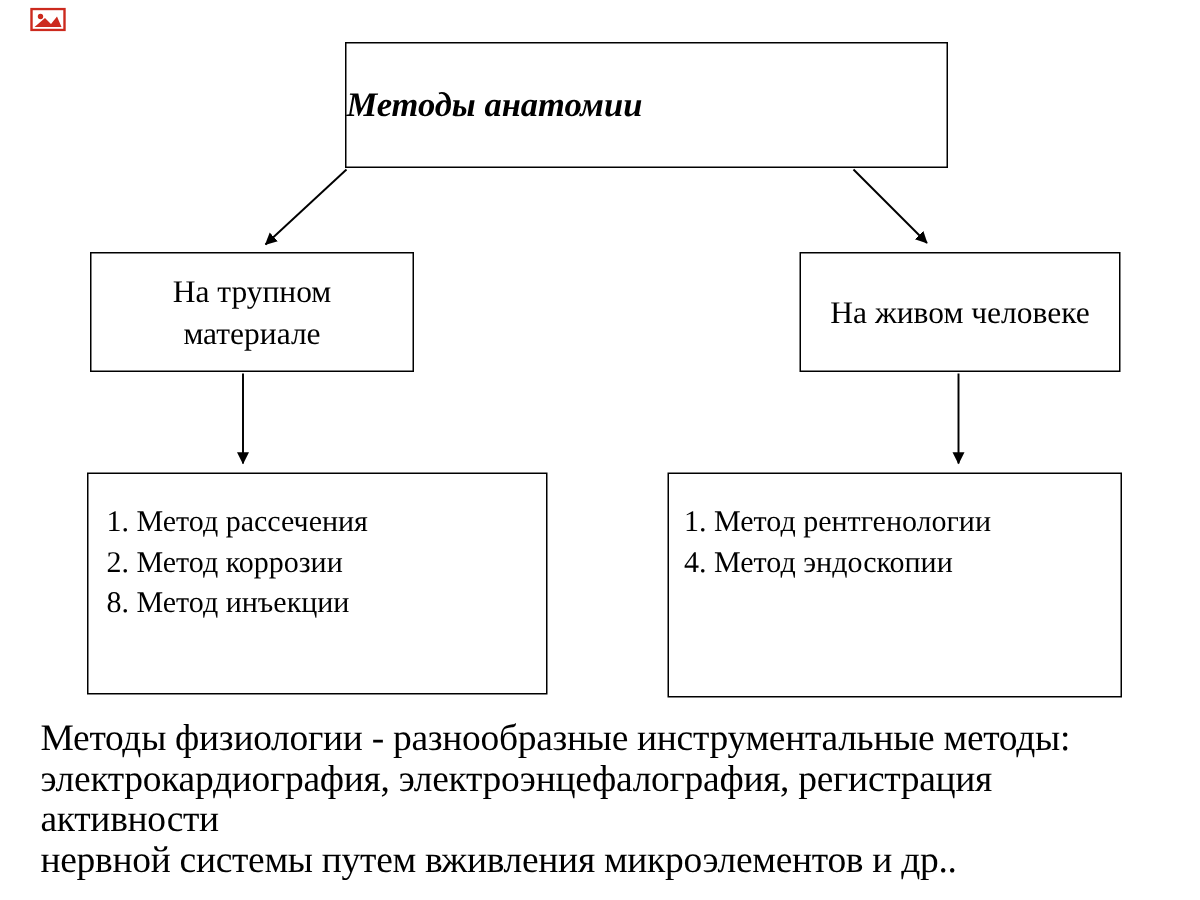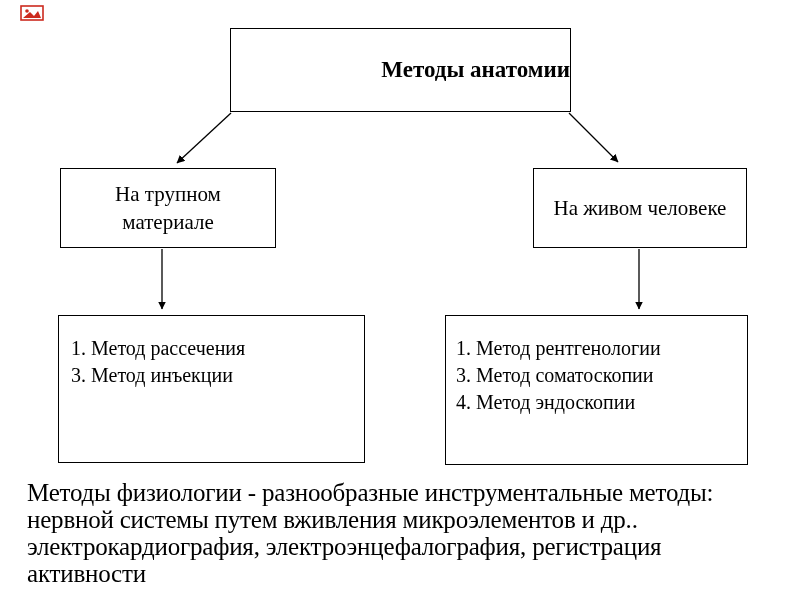--- a/index.html
+++ b/index.html
@@ -4,23 +4,23 @@
 <style>
   html,body{margin:0;padding:0;background:#fff;}
   .slide{
     position:relative;width:800px;height:600px;background:#ffffff;
     font-family:"Liberation Serif", serif;color:#000;overflow:hidden;
   }
   .box{
     position:absolute;border:1.5px solid #000;background:#fff;box-sizing:border-box;
   }
   .title-box{
-    left:230px;top:28px;width:341px;height:84px;
-    display:flex;align-items:center;justify-content:flex-end;
-    font-size:23px;font-weight:bold;text-align:center;
+    left:230px;top:28px;width:402px;height:84px;
+    display:flex;align-items:center;justify-content:flex-start;
+    font-size:23px;font-weight:bold;text-align:center;font-style:italic;
   }
   .branch-box{
     display:flex;flex-direction:column;align-items:center;justify-content:center;
     font-size:21px;line-height:28px;text-align:center;
   }
   .branch-cadaver{left:60px;top:168px;width:216px;height:80px;}
   .branch-living{left:533px;top:168px;width:214px;height:80px;}
   .list-box{
     font-size:20px;line-height:27px;
   }
@@ -71,31 +71,31 @@
   </div>
 
   <div class="box branch-box branch-cadaver">
     <div>На трупном</div>
     <div>материале</div>
   </div>
 
   <div class="box list-box list-cadaver">
     <ul>
       <li>1. Метод рассечения</li>
-      <li>3. Метод инъекции</li>
+      <li>2. Метод коррозии</li>
+      <li>8. Метод инъекции</li>
     </ul>
   </div>
 
   <div class="box list-box list-living">
     <ul>
       <li><span>1. </span><span>Метод рентгенологии</span></li>
-      <li><span>3. </span><span>Метод соматоскопии</span></li>
       <li><span>4. </span><span>Метод эндоскопии</span></li>
     </ul>
   </div>
 
   <div class="note">
     <div>Методы физиологии - разнообразные инструментальные методы:</div>
+    <div>электрокардиография, электроэнцефалография, регистрация активности</div>
     <div>нервной системы путем вживления микроэлементов и др..</div>
-    <div>электрокардиография, электроэнцефалография, регистрация активности</div>
   </div>
 
 </div>
 
 </body></html>

